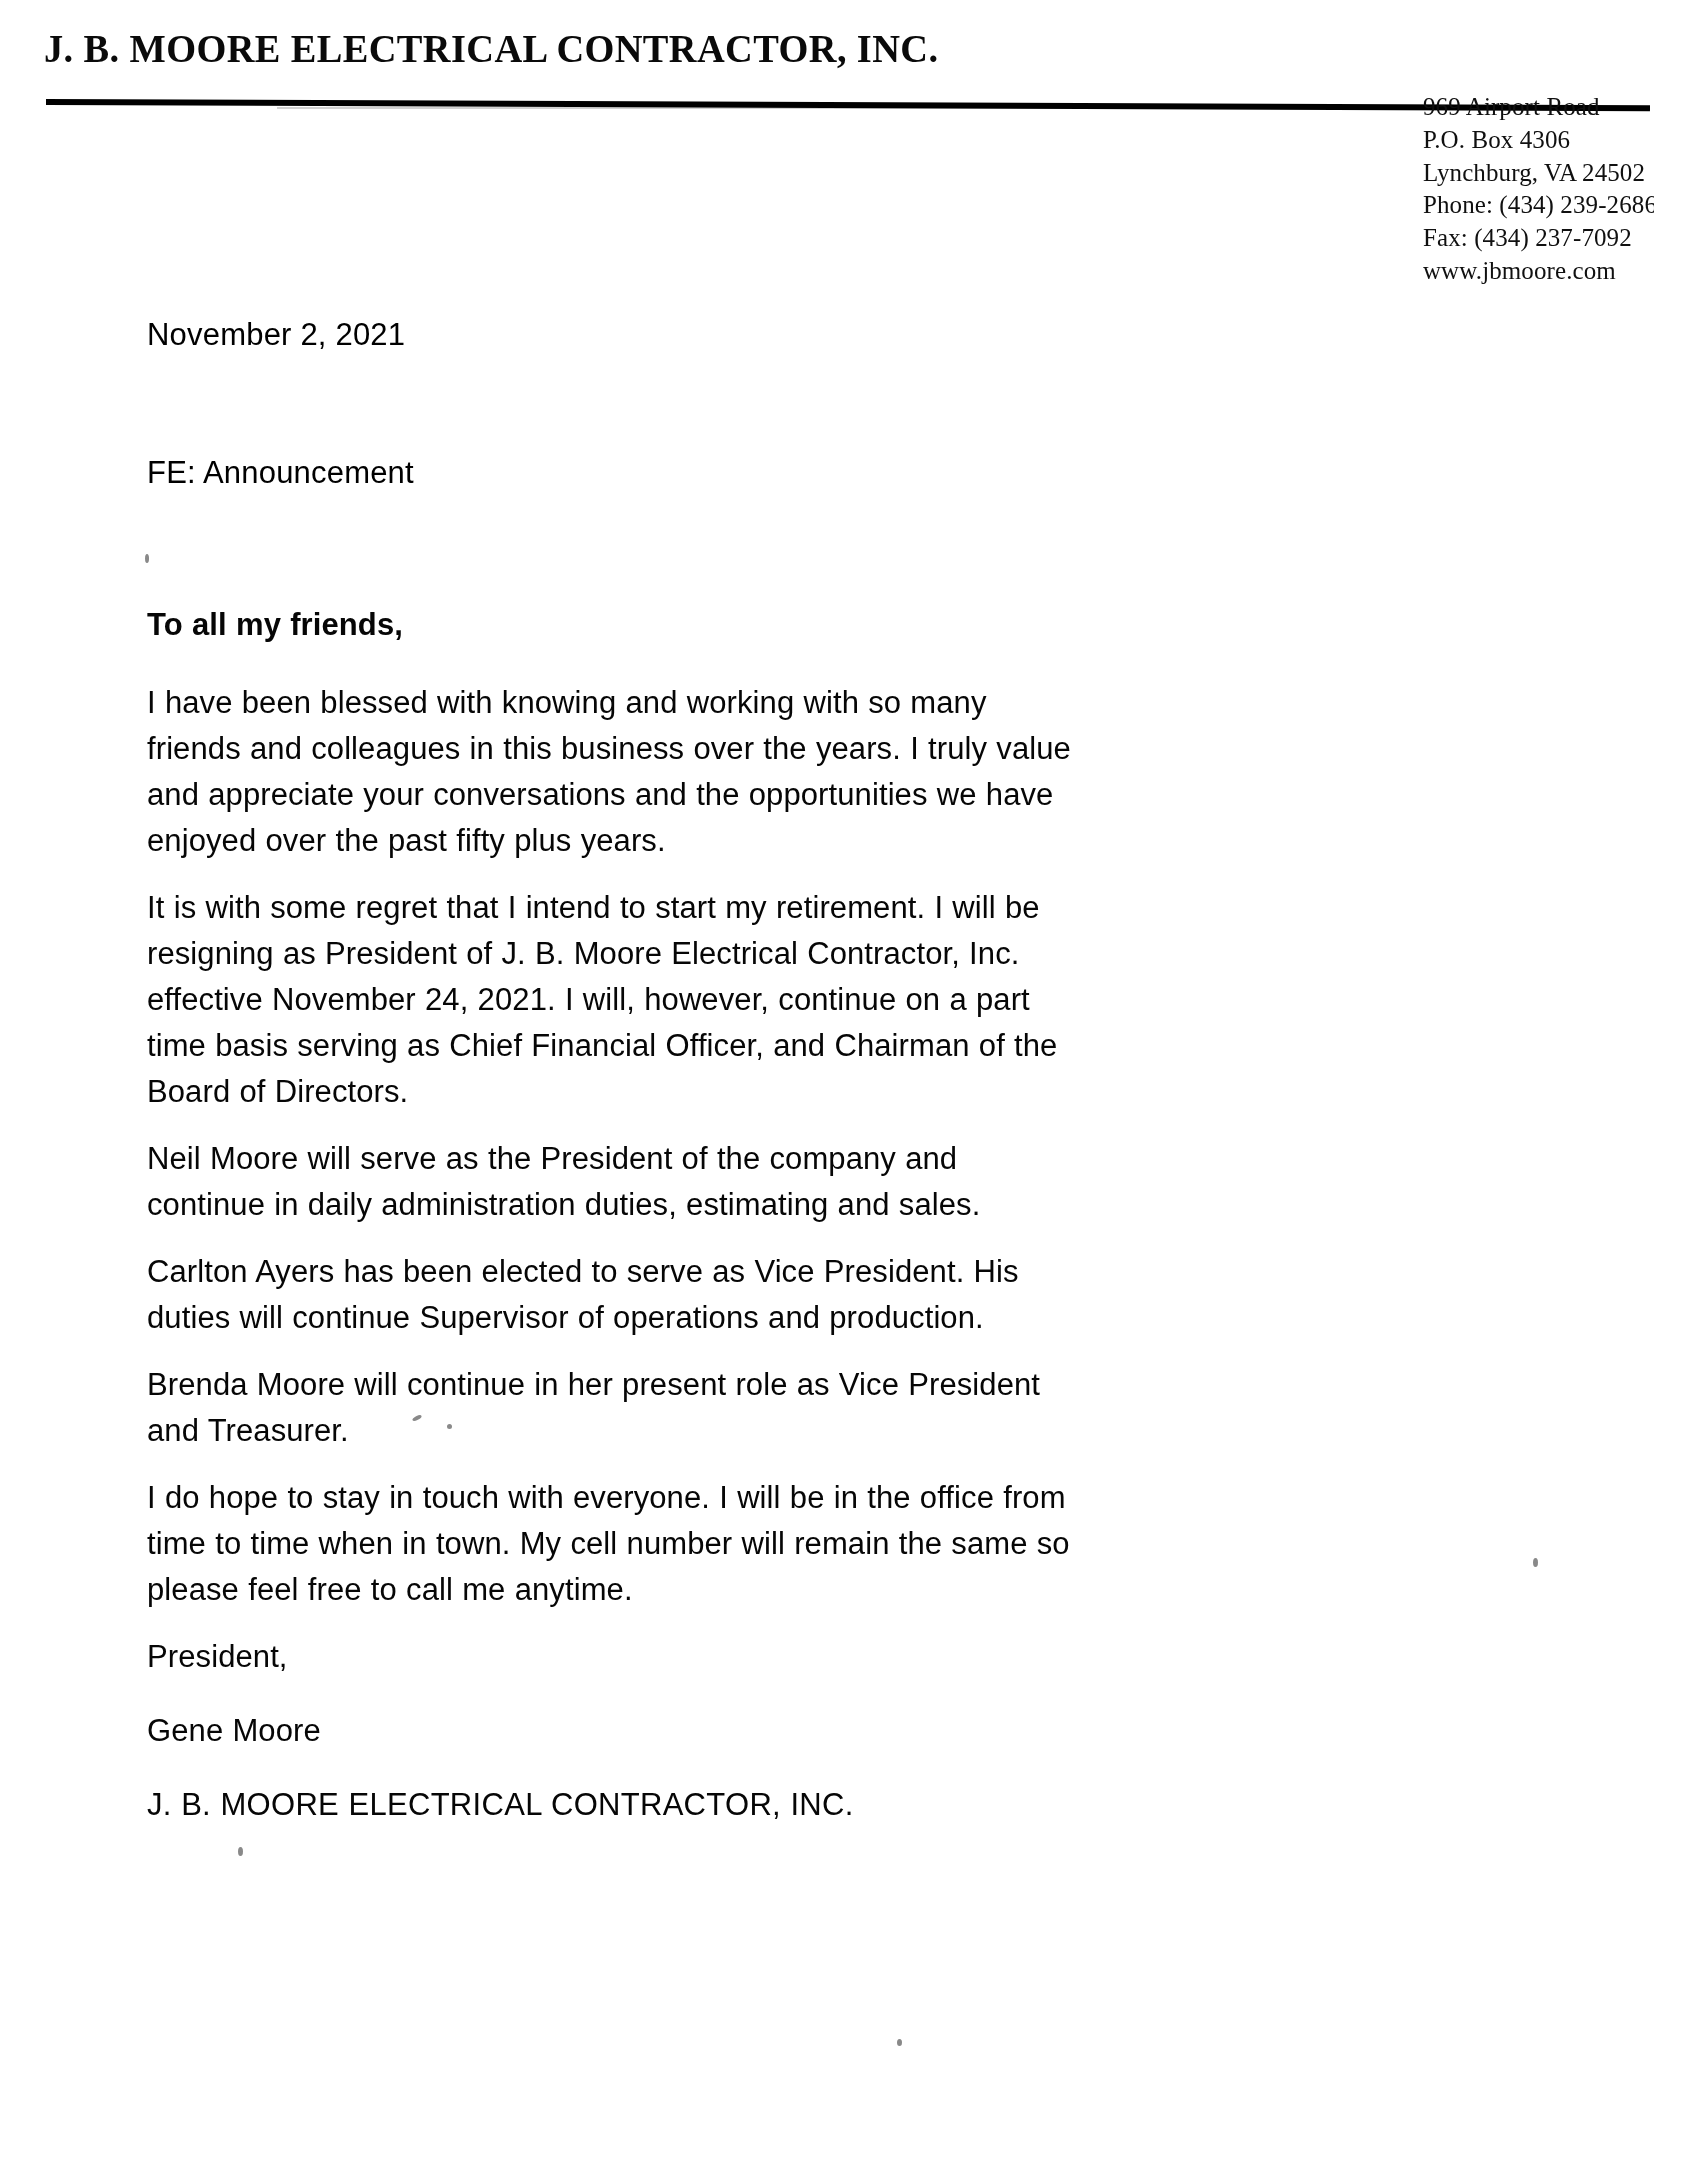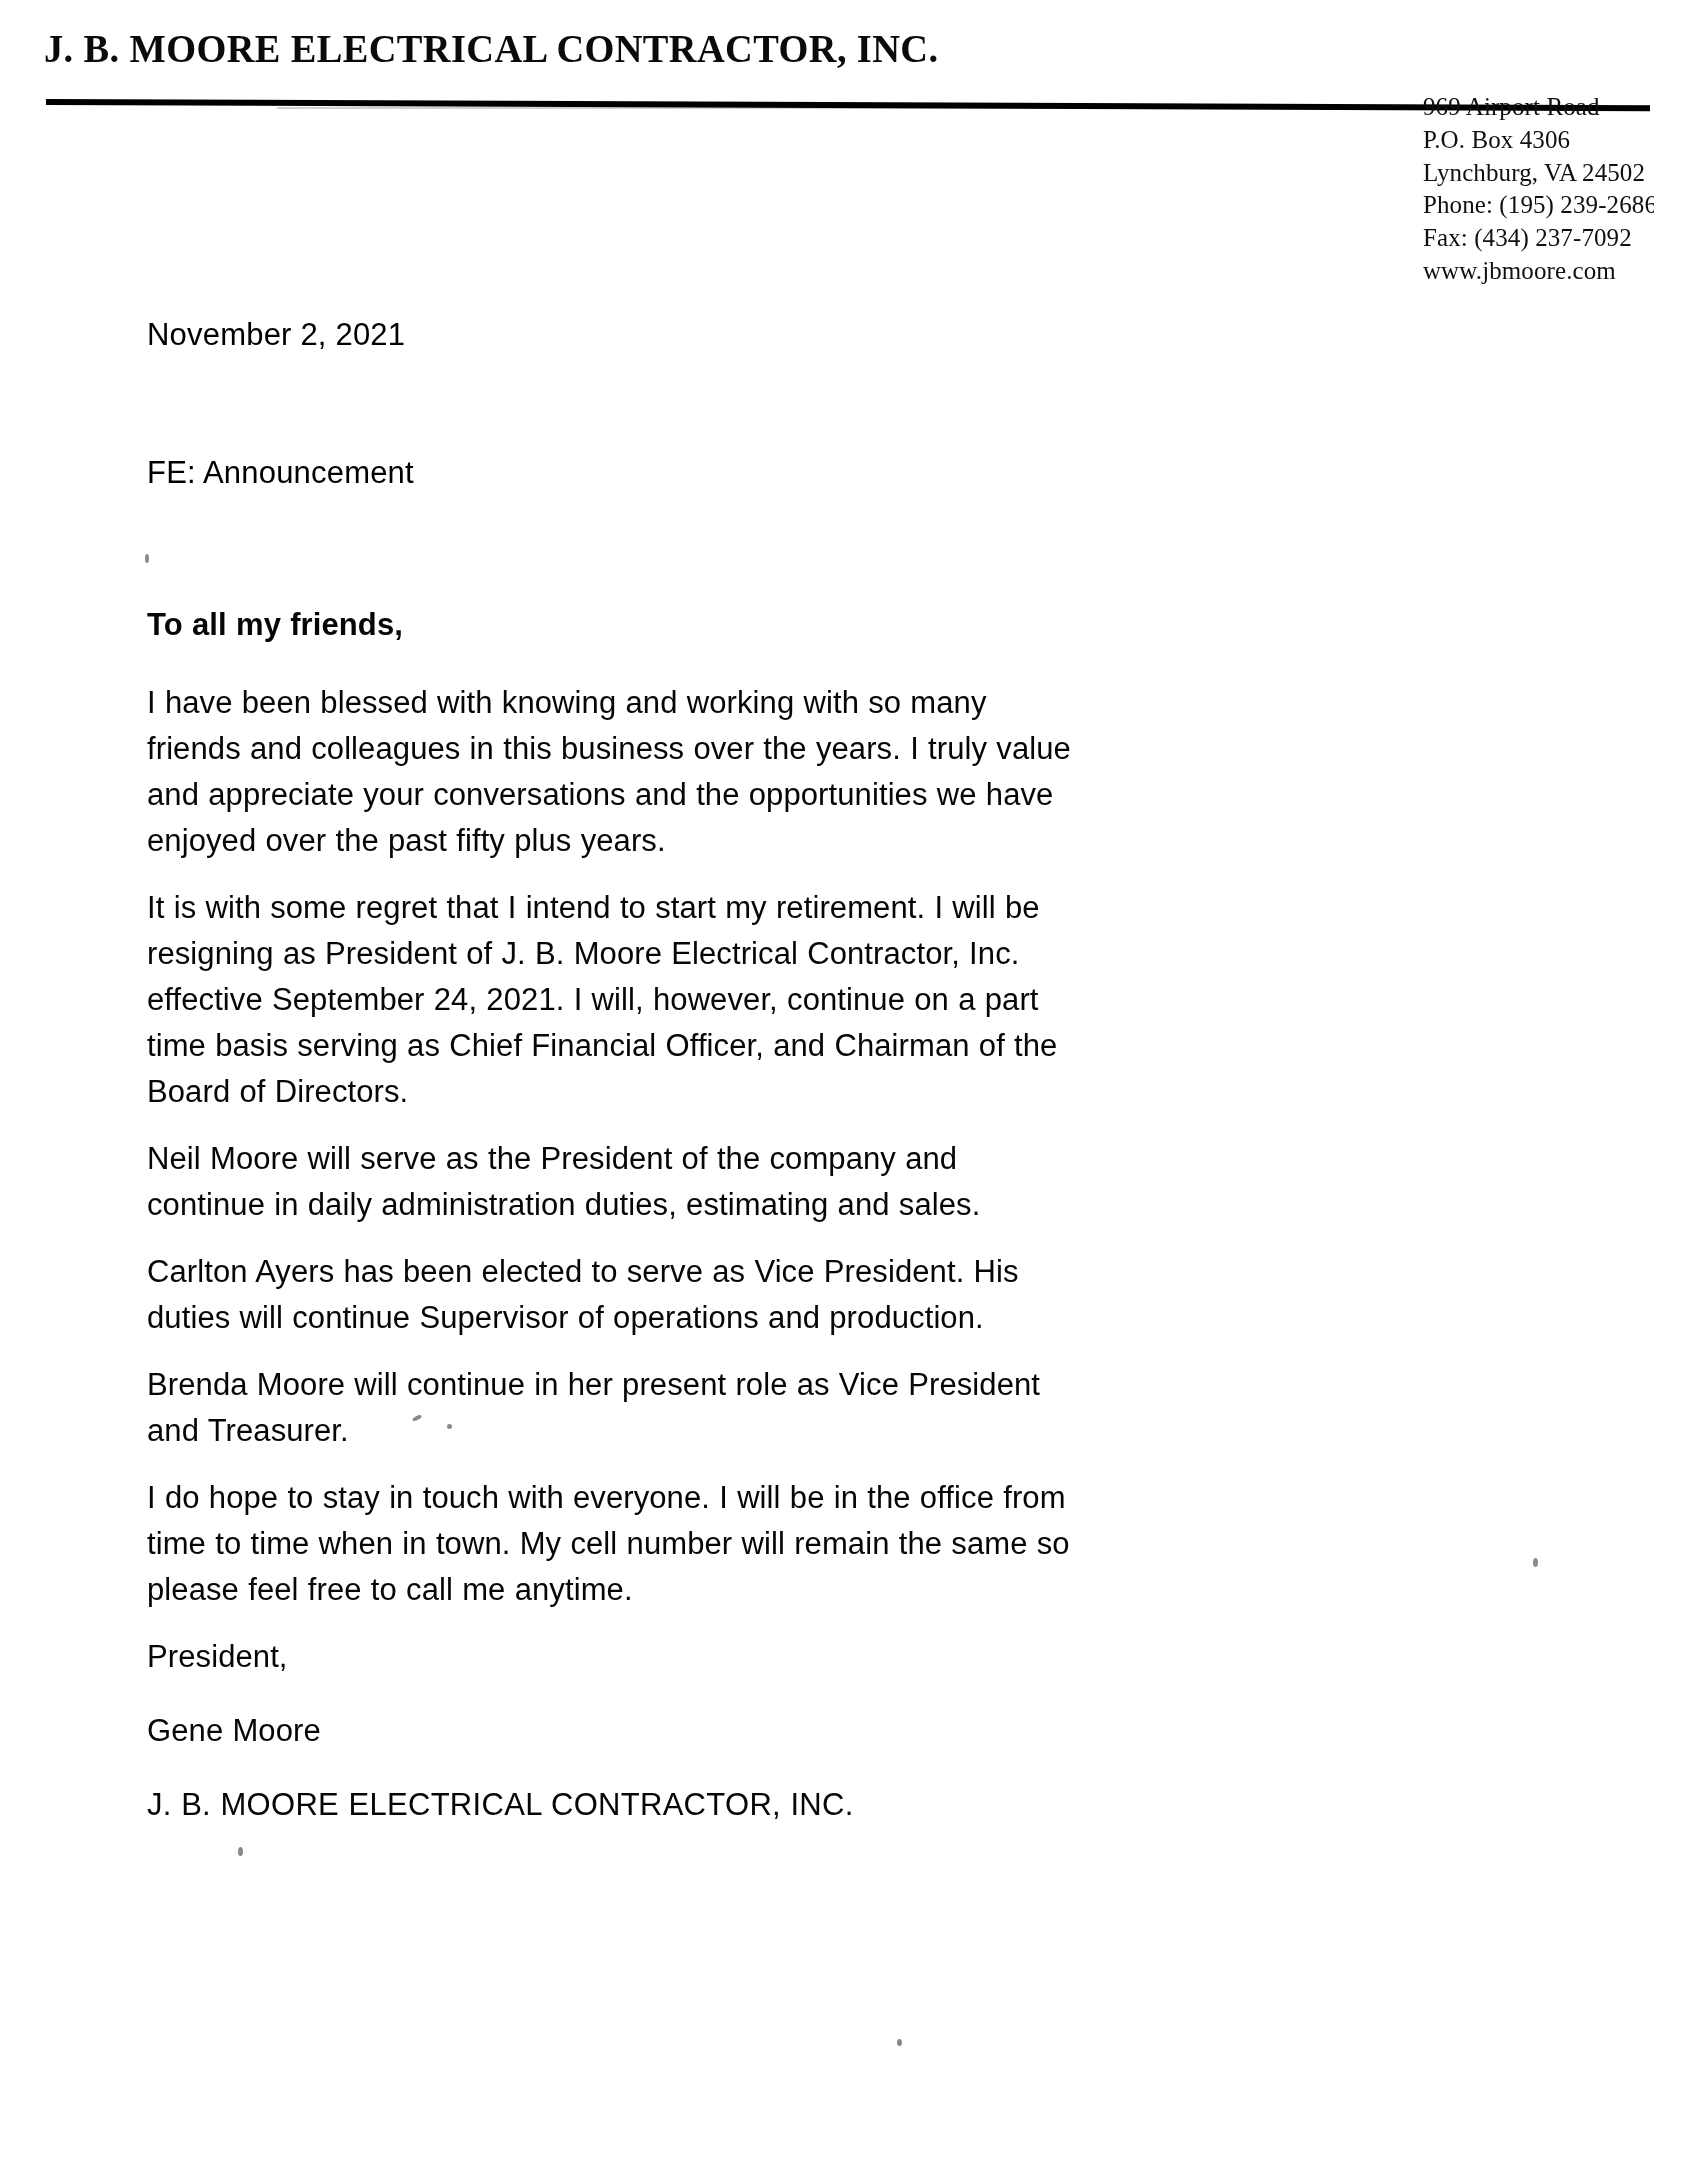--- a/index.html
+++ b/index.html
@@ -139,37 +139,37 @@
 
   <div class="letterhead">
     <div class="company-name">J. B. MOORE ELECTRICAL CONTRACTOR, INC.</div>
     <div class="rule"></div>
     <div class="rule-shadow"></div>
 
     <div class="address-block">
       <div>969 Airport Road</div>
       <div>P.O. Box 4306</div>
       <div>Lynchburg, VA 24502</div>
-      <div>Phone: (195) 239-2686</div>
+      <div>Phone: (434) 239-2686</div>
       <div>Fax: (434) 237-7092</div>
       <div>www.jbmoore.com</div>
     </div>
   </div>
 
   <div class="letter-body">
 
     <div class="date-line">November 2, 2021</div>
 
     <div class="subject-line">FE:  Announcement</div>
 
     <div class="paragraphs">
       <p class="para salutation">To all my friends,</p>
 
       <p class="para">I have been blessed with knowing and working with so many friends and colleagues in this business over the years.  I truly value and appreciate your conversations and the opportunities we have enjoyed over the past fifty plus years.</p>
-      <p class="para">It is with some regret that I intend to start my retirement.  I will be resigning as President of J. B. Moore Electrical Contractor, Inc. effective September 24, 2021.  I will, however, continue on a part time basis serving as Chief Financial Officer, and Chairman of the Board of Directors.</p>
+      <p class="para">It is with some regret that I intend to start my retirement.  I will be resigning as President of J. B. Moore Electrical Contractor, Inc. effective November 24, 2021.  I will, however, continue on a part time basis serving as Chief Financial Officer, and Chairman of the Board of Directors.</p>
       <p class="para">Neil Moore will serve as the President of the company and continue in daily administration duties, estimating and sales.</p>
       <p class="para">Carlton Ayers has been elected to serve as Vice President.  His duties will continue Supervisor of operations and production.</p>
       <p class="para">Brenda Moore will continue in her present role as Vice President and Treasurer.</p>
       <p class="para">I do hope to stay in touch with everyone.  I will be in the office from time to time when in town.  My cell number will remain the same so please feel free to call me anytime.</p>
 
       <p class="para sign-off">President,</p>
 
       <p class="para signature">Gene Moore</p>
 
       <p class="para company-sig">J. B.  MOORE ELECTRICAL CONTRACTOR, INC.</p>

